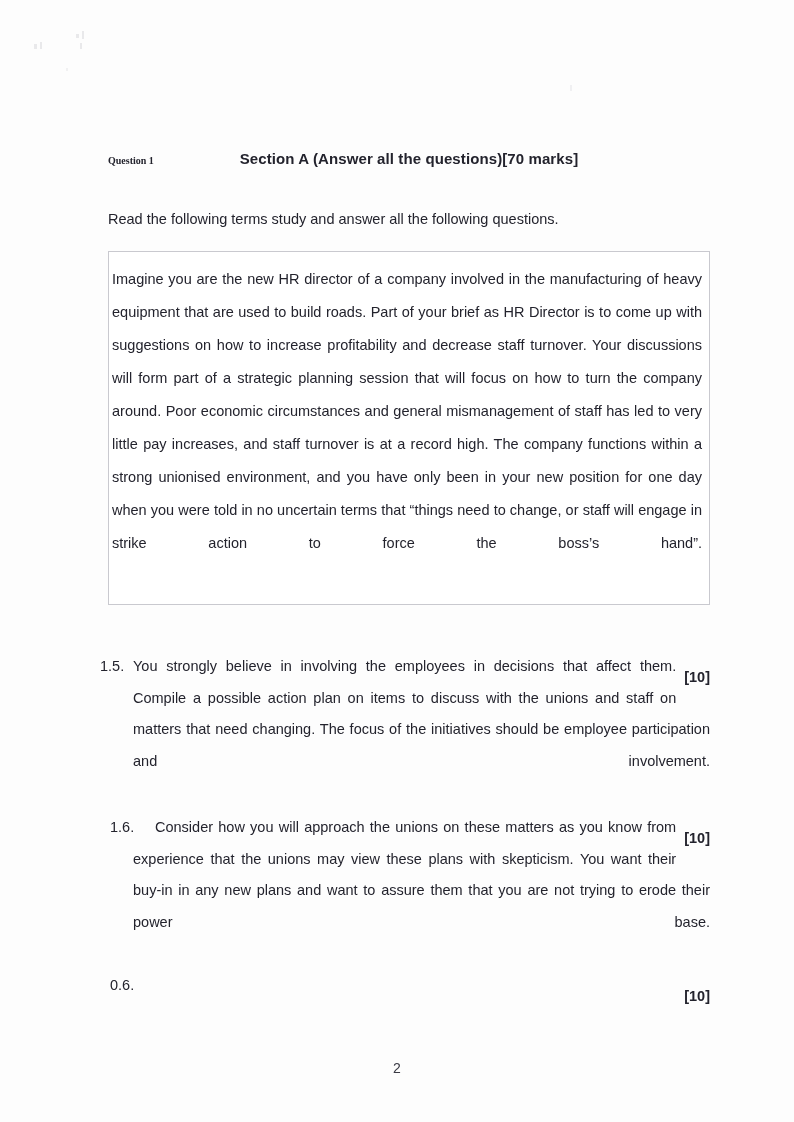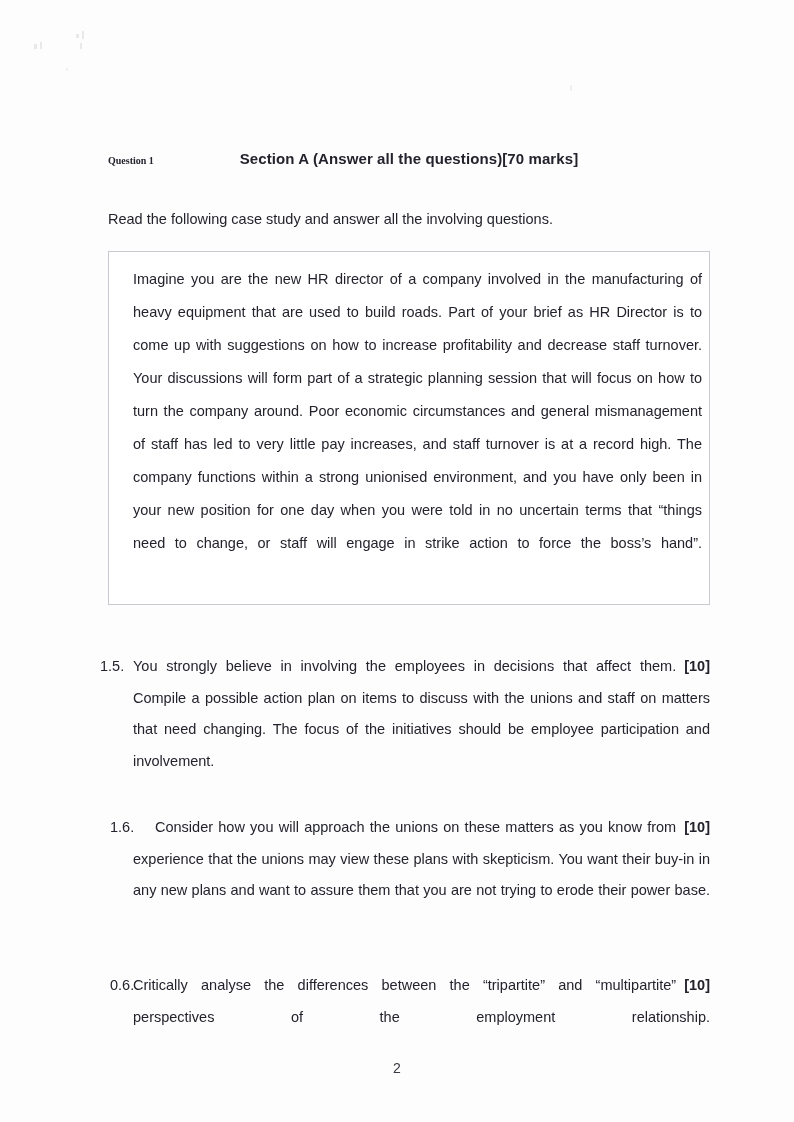--- a/index.html
+++ b/index.html
@@ -80,21 +80,21 @@
   
   .case-box {
     position: absolute;
     top: 251px;
     left: 0;
     width: 602px;     
     height: 354px;
     box-sizing: border-box;
     border: 1px solid #c9c9cf;
     background: #ffffff;
-    padding: 11px 7px 0 24px;
+    padding: 11px 7px 0 3px;
   }
   .case-box p {
     margin: 0;
     font-size: 14.5px;
     line-height: 33px;
     text-align: justify;
     text-justify: inter-word;
     color: #23232d;
   }
   
@@ -123,20 +123,21 @@
   }
   .qitem .qbody:after {
     content: "";
     display: inline-block;
     width: 100%;
   }
   .marks {
     font-weight: bold;
     float: right;
     margin-left: 8px;
+    margin-top: 11px;
   }
 
   
   #q11 {
     top: 651px;
     left: -8px;
     width: 718px;
   }
   #q11 .qbody { margin-left: 33px; width: 577px; }
 
@@ -183,38 +184,38 @@
 
   <div class="content">
 
     <div class="section-head">
       <span>Section A (Answer all the questions)</span>
       <span>[70 marks]</span>
     </div>
 
     <div class="question-label">Question 1</div>
 
-    <div class="instruction">Read the following case study and answer all the involving questions.</div>
+    <div class="instruction">Read the following terms study and answer all the following questions.</div>
 
     <div class="case-box">
       <p>Imagine you are the new HR director of a company involved in the manufacturing of heavy equipment that are used to build roads. Part of your brief as HR Director is to come up with suggestions on how to increase profitability and decrease staff turnover. Your discussions will form part of a strategic planning session that will focus on how to turn the company around. Poor economic circumstances and general mismanagement of staff has led to very little pay increases, and staff turnover is at a record high. The company functions within a strong unionised environment, and you have only been in your new position for one day when you were told in no uncertain terms that “things need to change, or staff will engage in strike action to force the boss’s hand”.</p>
     </div>
 
     <div class="qitem" id="q11">
       <span class="qnum">1.5.</span>
       <span class="qbody"><span class="marks">[10]</span><span>You strongly believe in involving the employees in decisions that affect them. Compile a possible action plan on items to discuss with the unions and staff on matters that need changing. The focus of the initiatives should be employee participation and involvement.</span></span>
     </div>
 
     <div class="qitem" id="q12">
       <span class="qnum">1.6.</span>
       <span class="qbody"><span class="marks">[10]</span><span class="firstline-tab"></span><span>Consider how you will approach the unions on these matters as you know from experience that the unions may view these plans with skepticism. You want their buy-in in any new plans and want to assure them that you are not trying to erode their power base.</span></span>
     </div>
 
     <div class="qitem" id="q13">
       <span class="qnum">0.6.</span>
-      <span class="qbody"><span class="marks">[10]</span><span>Critically analyse the differences between the “tripartite” and “multipartite” perspectives of the employment relationship.</span></span>
+      <span class="qbody"><span class="marks">[10]</span></span>
     </div>
 
   </div>
 
   <div class="page-number">2</div>
 
 </div>
 
 </body></html>

